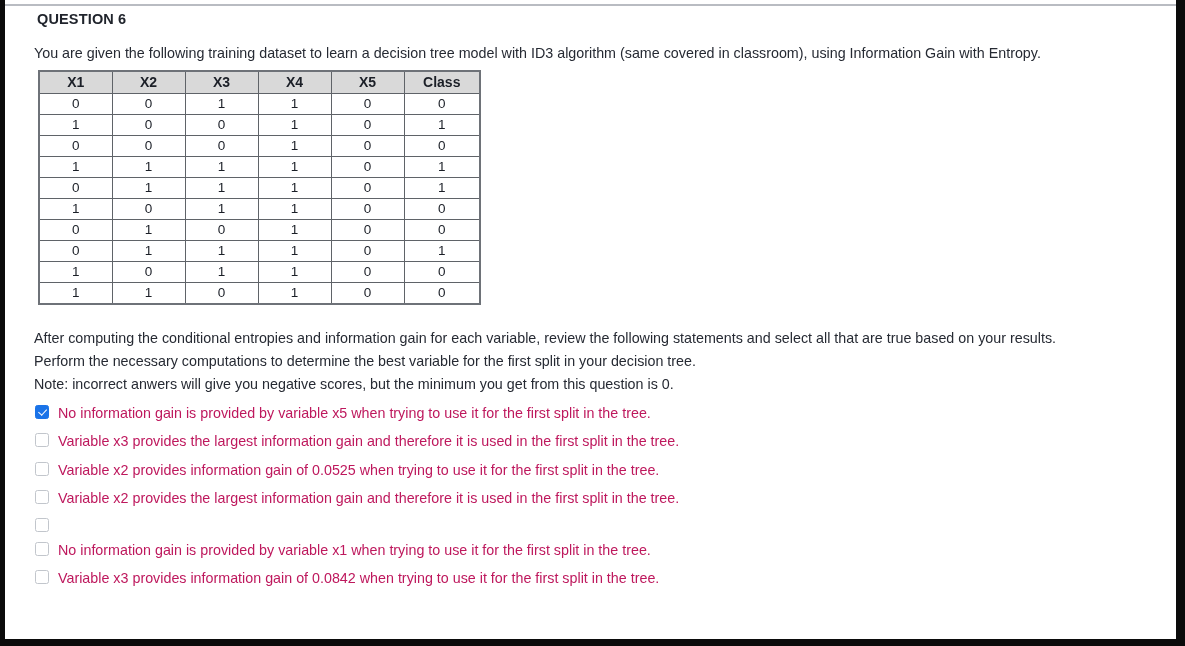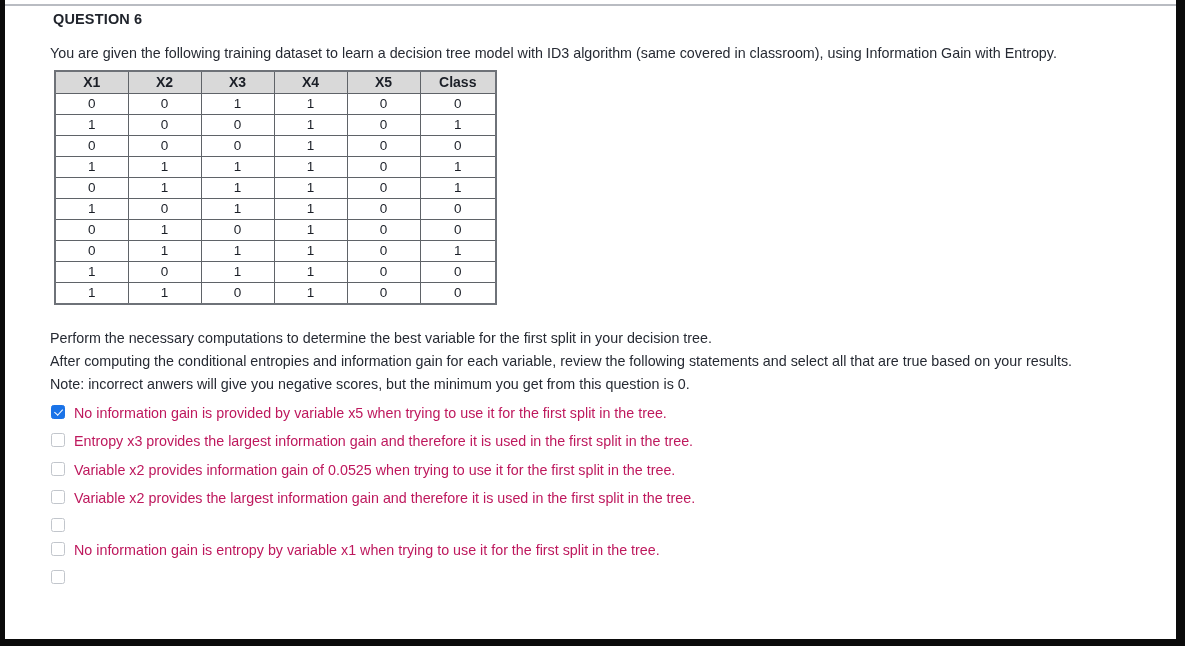--- a/index.html
+++ b/index.html
@@ -25,21 +25,21 @@
   .top-rule {
     position: absolute;
     left: 0;
     right: 0;
     top: 4px;
     height: 2px;
     background: #b9bcc2;
   }
   .content {
     position: absolute;
-    left: 16px;
+    left: 0;
     top: 0;
     right: 0;
     padding: 11px 20px 0 28px;
     box-sizing: border-box;
   }
   .q-heading {
     font-size: 14.5px;
     font-weight: bold;
     letter-spacing: 0.15px;
     color: #20242c;
@@ -243,48 +243,49 @@
             <td>1</td>
             <td>0</td>
             <td>1</td>
             <td>0</td>
             <td>0</td>
           </tr>
         </tbody>
     </table>
 
     <div class="para-block">
+      <p class="para">After computing the conditional entropies and information gain for each variable, review the following statements and select all that are true based on your results.</p>
       <p class="para">Perform the necessary computations to determine the best variable for the first split in your decision tree.</p>
-      <p class="para">After computing the conditional entropies and information gain for each variable, review the following statements and select all that are true based on your results.</p>
       <p class="para">Note: incorrect anwers will give you negative scores, but the minimum you get from this question is 0.</p>
     </div>
 
     <div class="options" id="options-list">
         <div class="option">
           <span class="checkbox checked"></span>
           <span class="option-label">No information gain is provided by variable x5 when trying to use it for the first split in the tree.</span>
         </div>
         <div class="option">
           <span class="checkbox"></span>
-          <span class="option-label">Entropy x3 provides the largest information gain and therefore it is used in the first split in the tree.</span>
+          <span class="option-label">Variable x3 provides the largest information gain and therefore it is used in the first split in the tree.</span>
         </div>
         <div class="option">
           <span class="checkbox"></span>
           <span class="option-label">Variable x2 provides information gain of 0.0525 when trying to use it for the first split in the tree.</span>
         </div>
         <div class="option">
           <span class="checkbox"></span>
           <span class="option-label">Variable x2 provides the largest information gain and therefore it is used in the first split in the tree.</span>
         </div>
         <div class="option">
           <span class="checkbox"></span>
         </div>
         <div class="option">
           <span class="checkbox"></span>
-          <span class="option-label">No information gain is entropy by variable x1 when trying to use it for the first split in the tree.</span>
-        </div>
-        <div class="option">
-          <span class="checkbox"></span>
+          <span class="option-label">No information gain is provided by variable x1 when trying to use it for the first split in the tree.</span>
+        </div>
+        <div class="option">
+          <span class="checkbox"></span>
+          <span class="option-label">Variable x3 provides information gain of 0.0842 when trying to use it for the first split in the tree.</span>
         </div>
       </div>
 
   </div>
 </div>
 
 </body></html>

